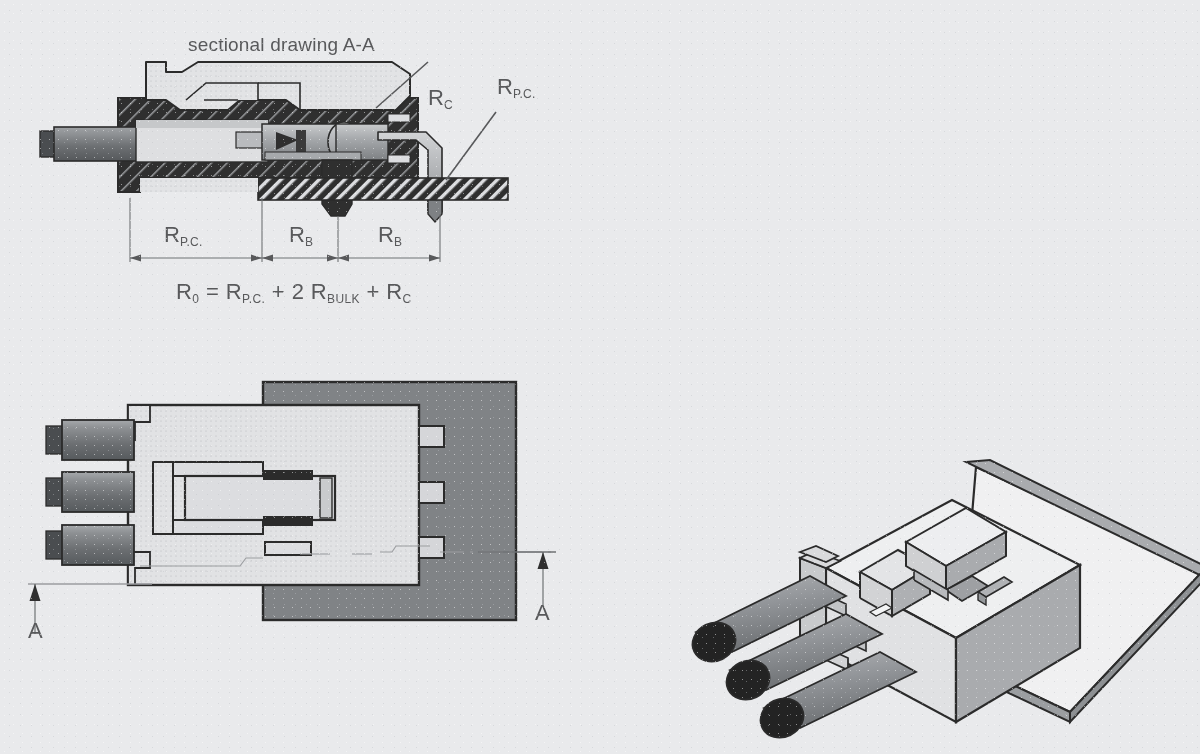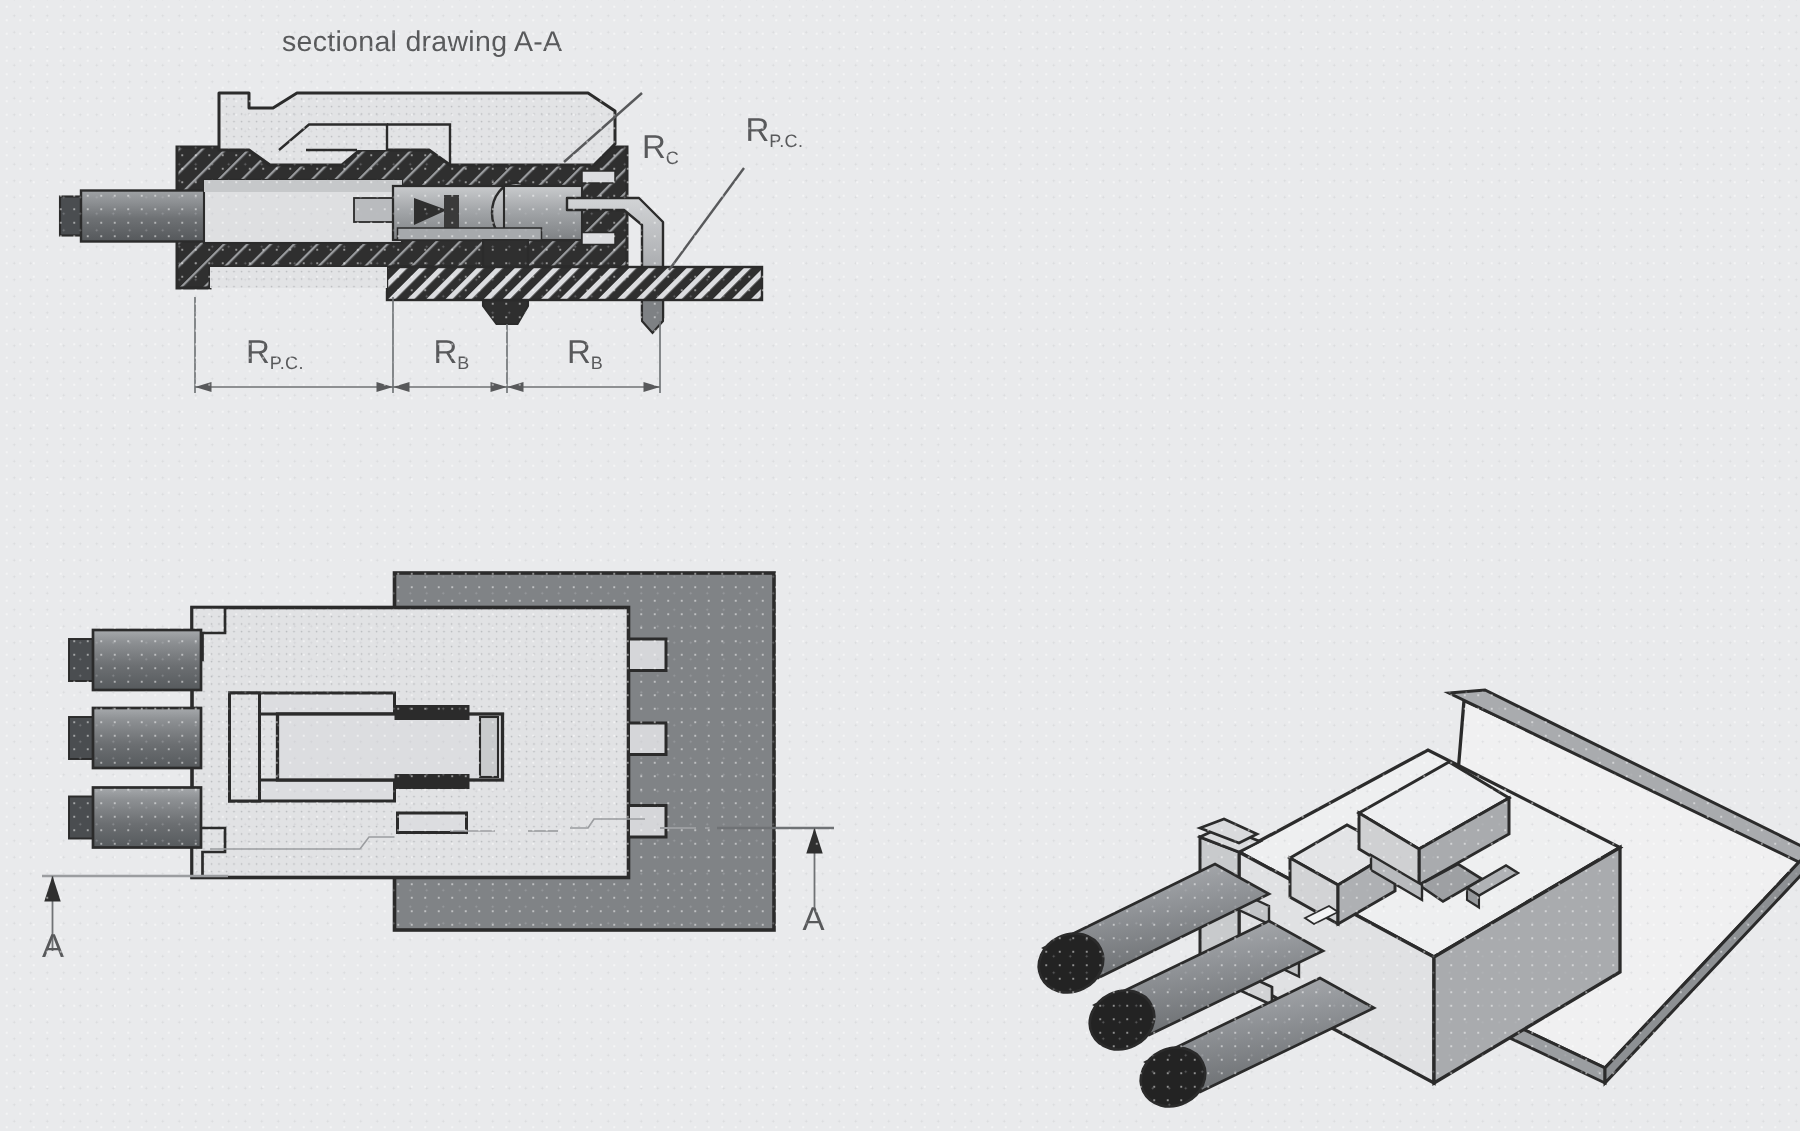--- a/index.html
+++ b/index.html
@@ -181,21 +181,21 @@
       <path d="M338,258 l11,-3.4 v6.8 Z"></path>
       <path d="M440,258 l-11,-3.4 v6.8 Z"></path>
     </g>
 
     <g stroke="#58595b" stroke-width="1.6" fill="none">
       <line x1="376" y1="108" x2="428" y2="62"></line>
       <line x1="446" y1="180" x2="496" y2="112"></line>
     </g>
   </svg>
 
-  <div class="lbl title-txt" style="left:188px; top:18px;">sectional drawing A-A</div>
+  <div class="lbl title-txt" style="left:188px; top:34px;">sectional drawing A-A</div>
 
   <div class="lbl rlbl" style="left:428px; top:41px;margin-top:44px;">
     <span>R</span><sub>C</sub>
   </div>
 
   <div class="lbl rlbl" style="left:497px; top:74px;">
     <span>R</span><sub>P.C.</sub>
   </div>
 
   <div class="lbl rlbl" style="left:164px; top:222px;">
@@ -203,20 +203,23 @@
   </div>
 
   <div class="lbl rlbl" style="left:289px; top:222px;">
     <span>R</span><sub>B</sub>
   </div>
 
   <div class="lbl rlbl" style="left:378px; top:222px;">
     <span>R</span><sub>B</sub>
   </div>
 
+  <div class="lbl formula" style="left:176px; top:279px;">
+    <span>R</span><sub>0</sub><span> = </span><span>R</span><sub>P.C.</sub><span> + 2 </span><span>R</span><sub>BULK</sub><span> + </span><span>R</span><sub>C</sub>
+  </div>
 
   <svg style="position:absolute;left:0;top:360px;" width="600" height="394" viewBox="0 0 600 394">
     <defs>
       <pattern id="dots2" width="5" height="5" patternUnits="userSpaceOnUse">
         <rect width="5" height="5" fill="#e1e2e4"></rect>
         <circle cx="1" cy="1" r="0.55" fill="#b7b9bc"></circle>
       </pattern>
       <linearGradient id="wireP" x1="0" y1="0" x2="0" y2="1">
         <stop offset="0" stop-color="#a6a9ac"></stop>
         <stop offset="0.2" stop-color="#8d9093"></stop>

